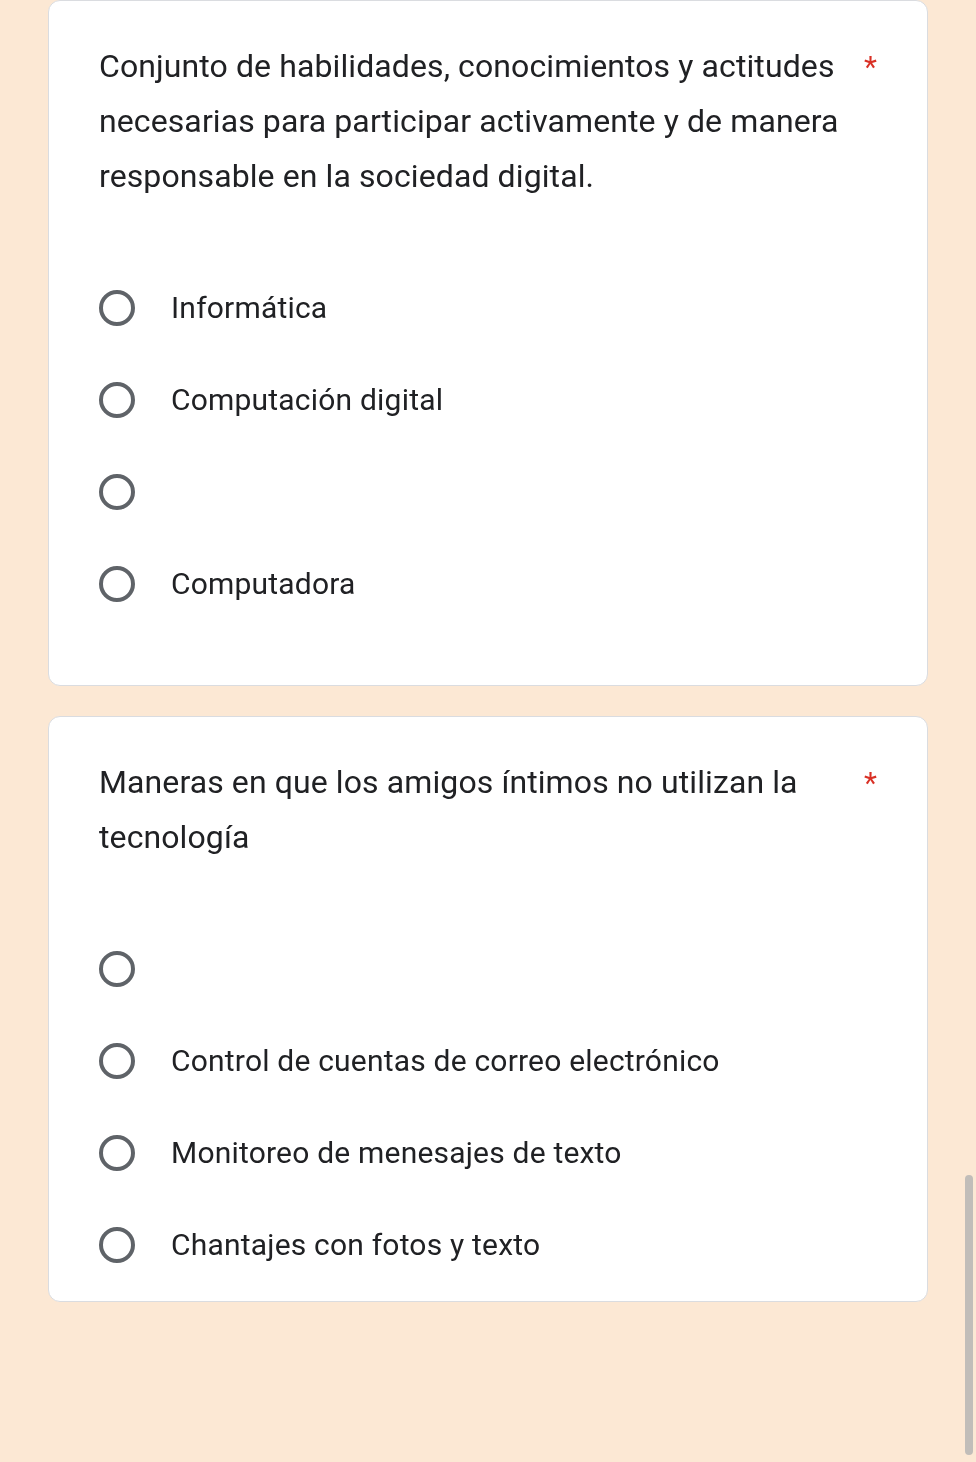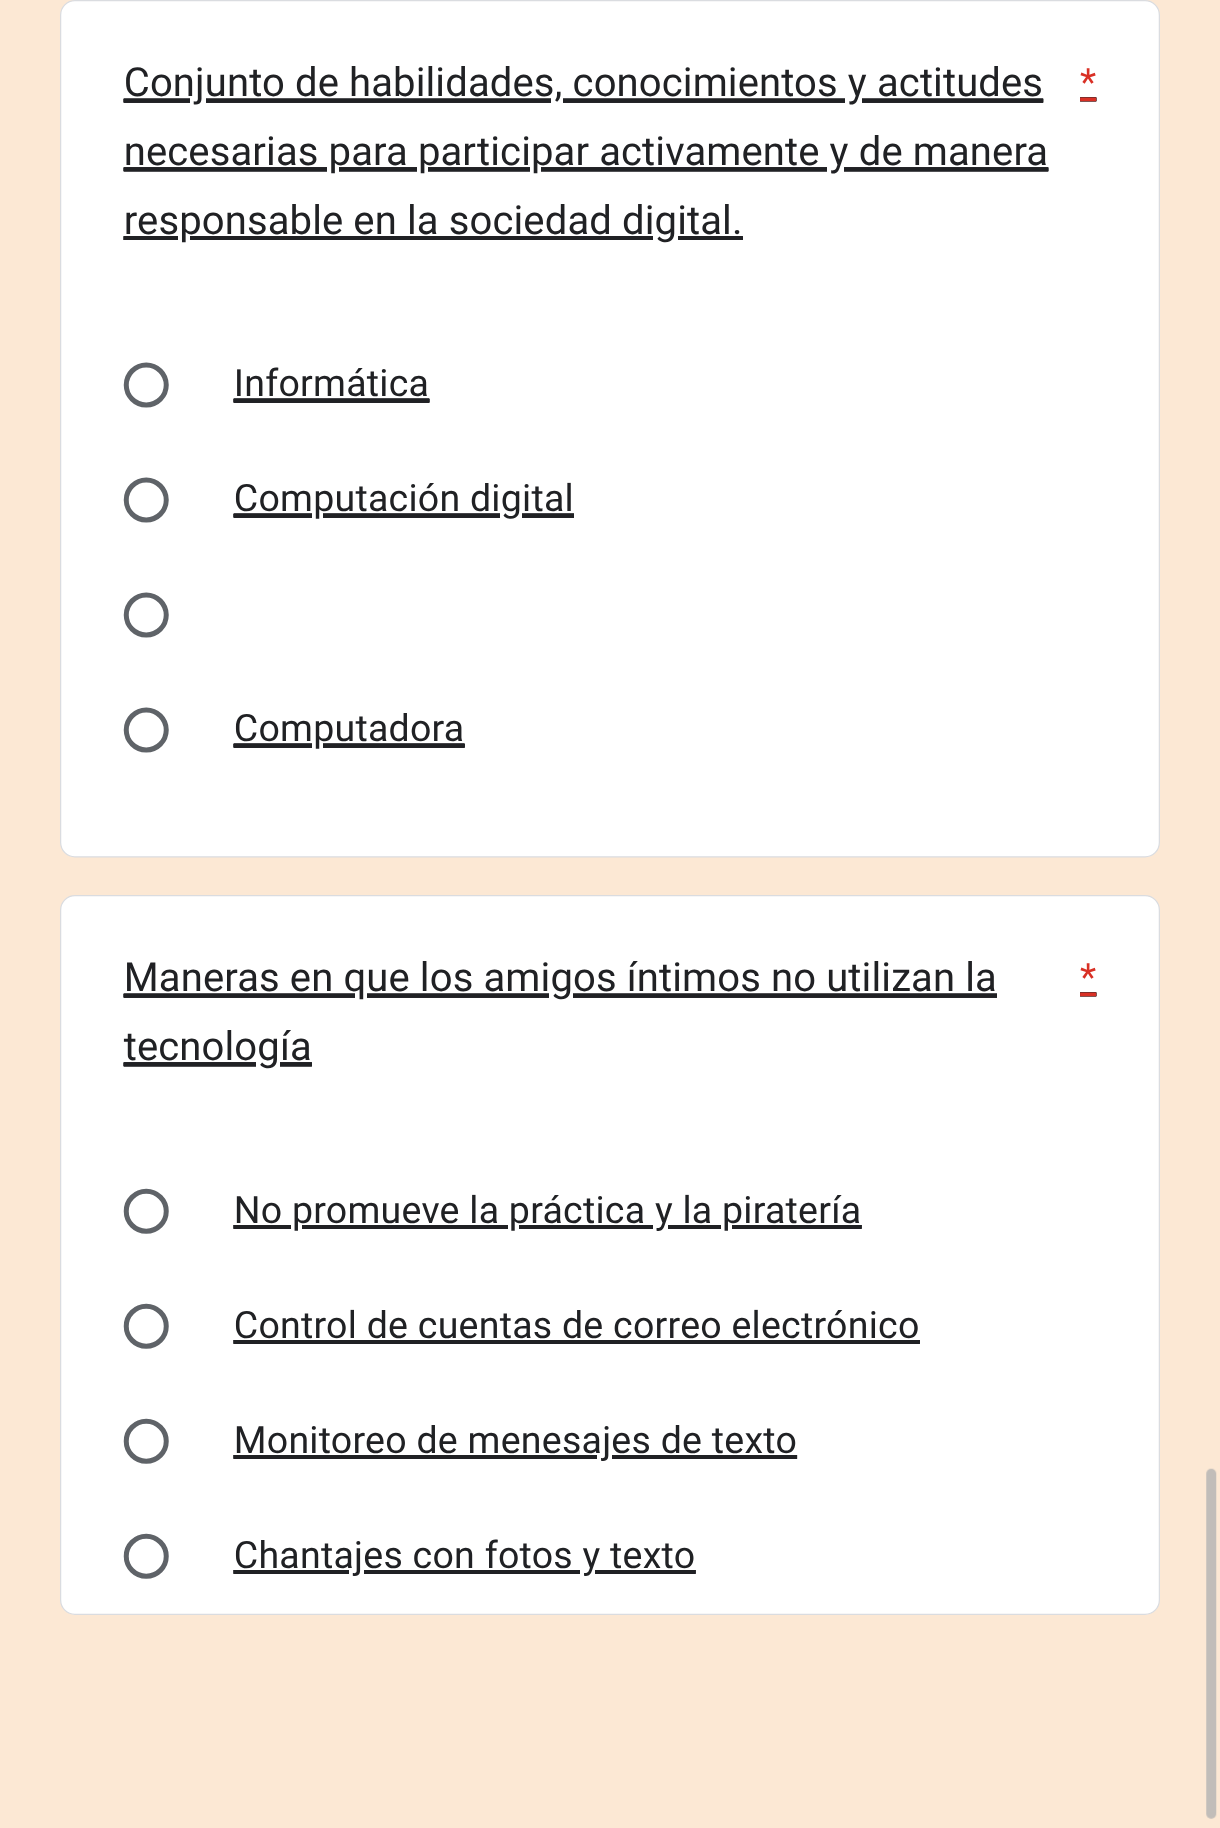--- a/index.html
+++ b/index.html
@@ -1,31 +1,31 @@
 <!DOCTYPE html>
 <html><head>
   <meta charset="utf-8">
   <style>
-    * { box-sizing: border-box; margin: 0; padding: 0; text-decoration: underline; }
+    * { box-sizing: border-box; margin: 0; padding: 0; }
     body {
       background: #fce8d4;
       font-family: Roboto, Arial, sans-serif;
       padding: 0 48px;
       width: 976px;
       color: #202124;
     }
     .card {
       background: #fff;
       border: 1px solid #dadce0;
       border-radius: 12px;
       margin-bottom: 30px;
       padding: 38px 50px 55px 50px;
     }
     .card-2 {
-      padding-bottom: 0;
+      padding-bottom: 10px;
     }
     .q-head {
       display: flex;
       align-items: flex-start;
       gap: 16px;
       margin-bottom: 58px;
     }
     .q-title {
       font-size: 32px;
       line-height: 1.72;
@@ -36,21 +36,21 @@
     .asterisk {
       color: #d93025;
       font-size: 30px;
       line-height: 1.6;
       margin-top: 4px;
     }
     .options { }
     .option {
       display: flex;
       align-items: center;
-      gap: 52px;
+      gap: 36px;
       min-height: 92px;
       cursor: pointer;
       padding: 10px 0;
     }
     .radio {
       width: 36px;
       height: 36px;
       border: 4px solid #5f6368;
       border-radius: 50%;
       flex-shrink: 0;
@@ -99,21 +99,20 @@
 </div>
 
 <div class="card card-2">
   <div class="q-head">
     <div class="q-title">Maneras en que los amigos íntimos no utilizan la tecnología</div>
     <div class="asterisk">*</div>
   </div>
   <div class="options">
     <div class="option">
       <div class="radio"></div>
-      <div class="option-label">No promueve la práctica y la piratería</div>
     </div>
     <div class="option">
       <div class="radio"></div>
       <div class="option-label">Control de cuentas de correo electrónico</div>
     </div>
     <div class="option">
       <div class="radio"></div>
       <div class="option-label">Monitoreo de menesajes de texto</div>
     </div>
     <div class="option">

